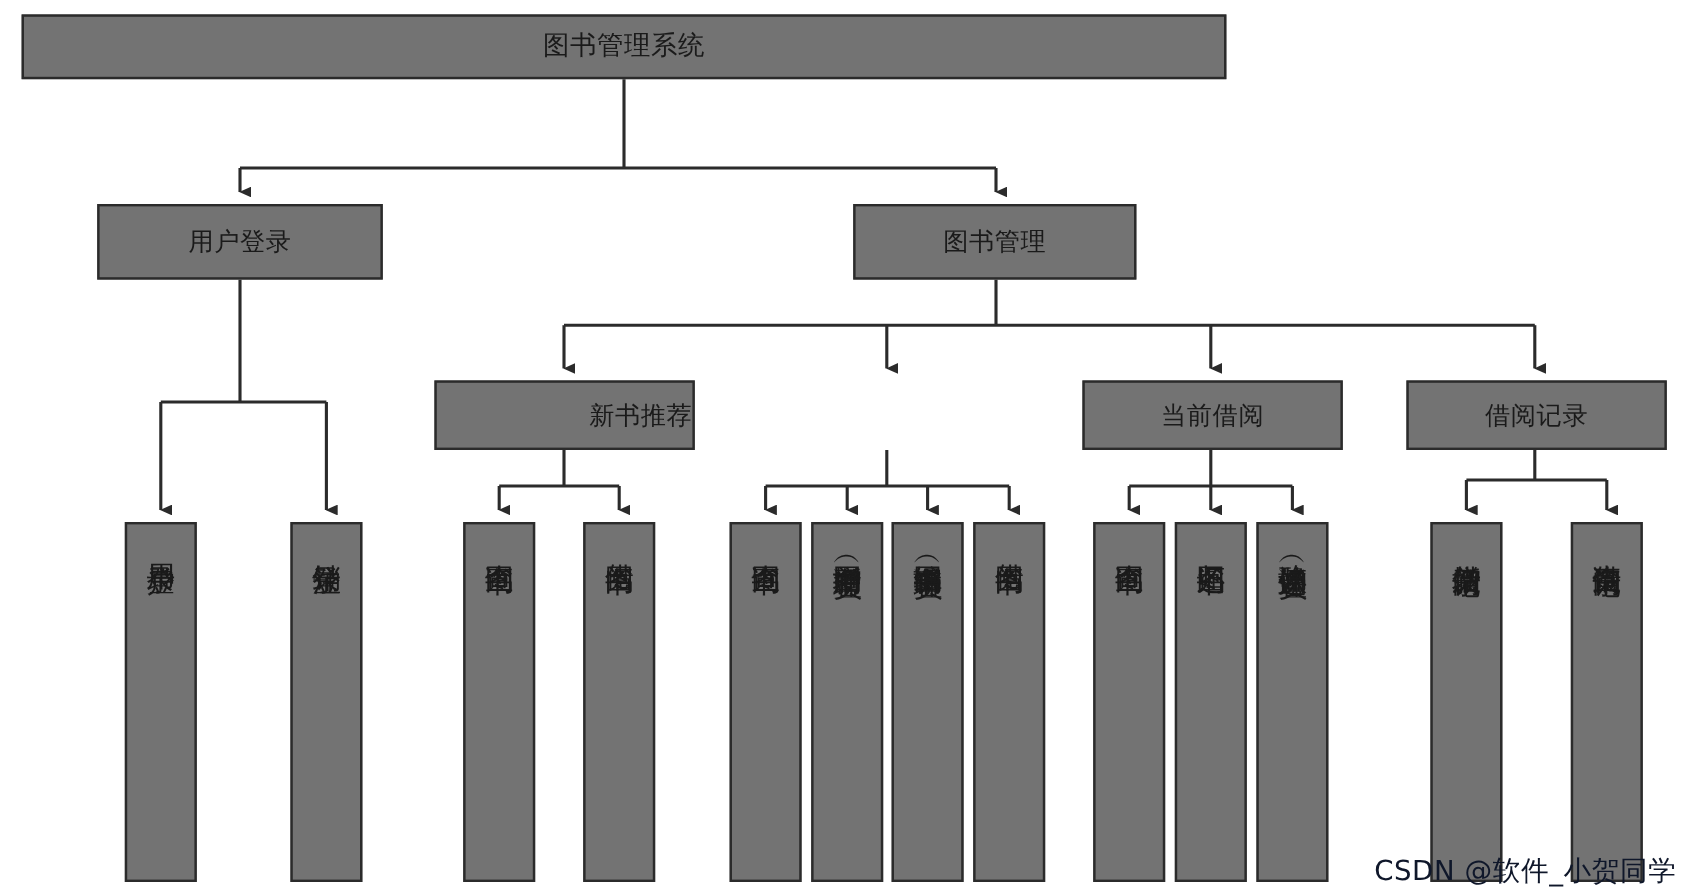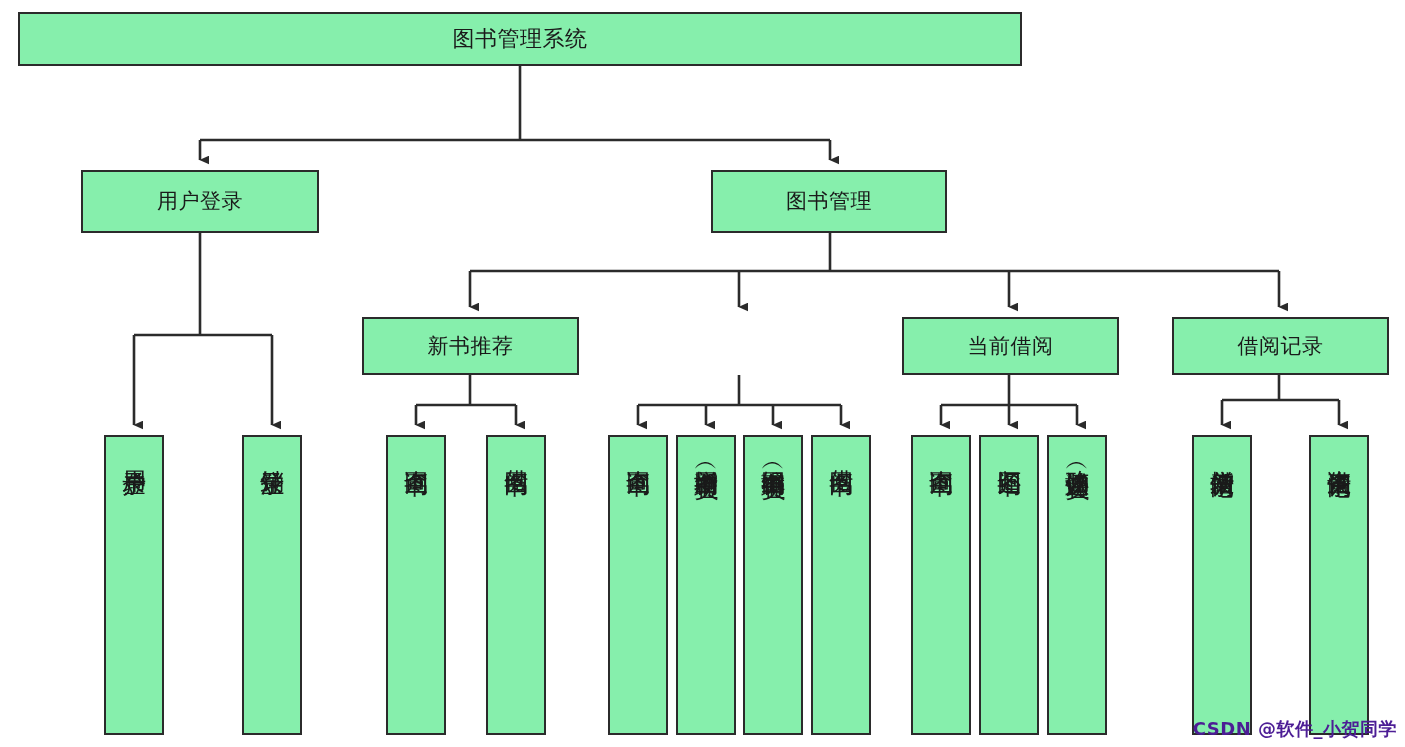--- a/index.html
+++ b/index.html
@@ -22,21 +22,21 @@
     position: absolute;
     left: 0;
     top: 0;
     width: 1405px;
     height: 747px;
   }
   .node {
     position: absolute;
     box-sizing: border-box;
     border: 2px solid #2b2b2b;
-    background: #86efac;
+    background: #737373;
     display: flex;
     align-items: center;
     justify-content: center;
     color: #1a1a1a;
   }
   .node-label {
     display: block;
     text-align: center;
     line-height: 1.0;
     white-space: nowrap;
@@ -58,26 +58,25 @@
     text-orientation: upright;
     font-size: 24px;
     line-height: 1.18;
     letter-spacing: 1px;
     white-space: nowrap;
   }
   #watermark {
     position: absolute;
     right: 8px;
     bottom: 6px;
-    font-size: 18px;
-    color: #4c1d95;
+    font-size: 23px;
+    color: #0f172a;
     letter-spacing: 0.5px;
     white-space: nowrap;
     pointer-events: none;
-    font-weight: bold;
   }
 </style>
 </head>
 <body>
 
 <div id="diagram-root">
 
   <svg id="diagram-svg" viewBox="0 0 1405 747" xmlns="http://www.w3.org/2000/svg">
     <defs>
       <marker id="arrowhead" markerWidth="9" markerHeight="10" refX="4.5" refY="9.4" orient="auto" markerUnits="userSpaceOnUse">
@@ -133,21 +132,21 @@
   </div>
 
   <div class="node horizontal" style="left:81px; top:170px; width:238px; height:63px;">
     <span class="node-label">用户登录</span>
   </div>
 
   <div class="node horizontal" style="left:711px; top:170px; width:236px; height:63px;">
     <span class="node-label">图书管理</span>
   </div>
 
-  <div class="node horizontal" style="left:362px; top:317px; width:217px; height:58px;">
+  <div class="node horizontal" style="left:362px; top:317px; width:217px; height:58px;justify-content:flex-end;">
     <span class="node-label">新书推荐</span>
   </div>
 
 
   <div class="node horizontal" style="left:1172px; top:317px; width:217px; height:58px;">
     <span class="node-label">借阅记录</span>
   </div>
 
   <div class="node horizontal" style="left:902px; top:317px; width:217px; height:58px;">
     <span class="node-label">当前借阅</span>

